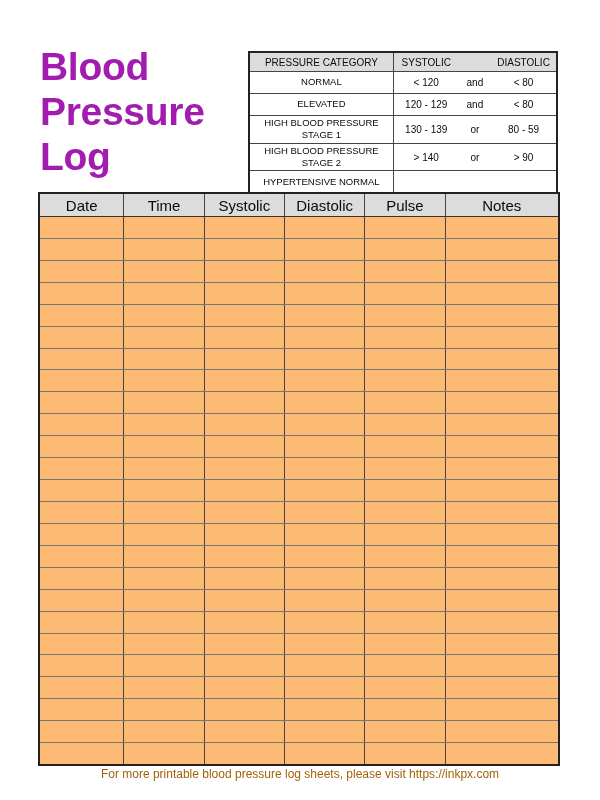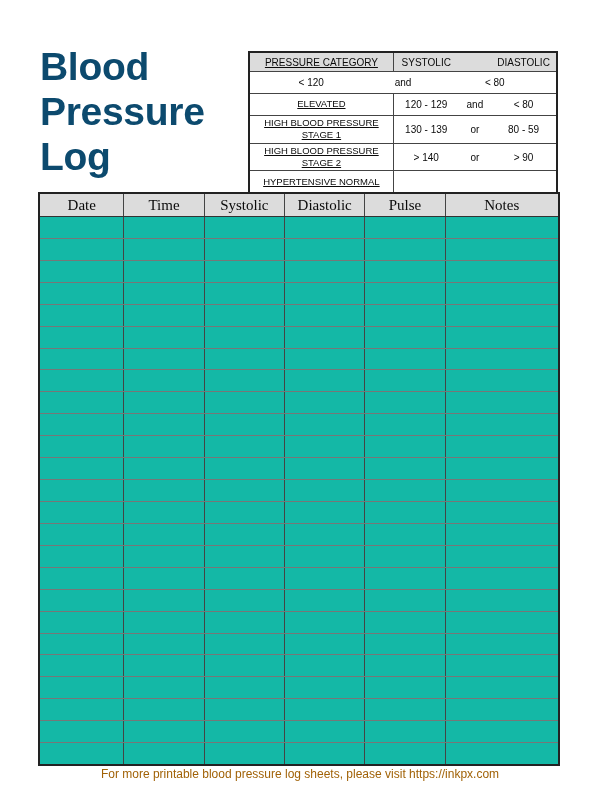--- a/index.html
+++ b/index.html
@@ -7,48 +7,48 @@
     width:600px; height:800px; overflow:hidden; position:relative;
     background:#ffffff;
     font-family:"Liberation Sans","DejaVu Sans",sans-serif;
     color:#0a0a0a;
   }
 
   
   .title {
     position:absolute; left:40px; top:44px; width:215px; margin:0;
     font-size:39px; line-height:45px; font-weight:bold;
-    letter-spacing:-0.3px; color:#0c4a6e;
+    letter-spacing:-0.3px; color:#a21caf;
   }
 
   
   .ref-table {
     position:absolute; left:248px; top:51px; width:310px;
     border:2px solid #222; box-sizing:border-box; background:#fff;
   }
   .ref-row { display:flex; align-items:stretch; border-top:1px solid #444; }
   .ref-header { background:#dcdcdc; border-top:none; min-height:18px; }
   .ref-row:not(.ref-header) { min-height:21px; }
   .ref-cat {
     width:47%; border-right:1px solid #444; box-sizing:border-box;
     display:flex; align-items:center; justify-content:center;
-    text-align:center; font-size:9.5px; line-height:1.3; padding:1px 4px;text-decoration:underline;
+    text-align:center; font-size:9.5px; line-height:1.3; padding:1px 4px;
   }
   .ref-header .ref-cat { font-size:10px; }
   .ref-vals { flex:1; display:flex; align-items:center; font-size:10px; }
   .ref-header .ref-vals { font-size:10px; }
   .v-sys  { width:40%; text-align:center; white-space:nowrap; }
   .v-conj { width:20%; text-align:center; white-space:nowrap; }
   .v-dia  { width:40%; text-align:center; white-space:nowrap; }
 
   
   .log-table {
     position:absolute; left:38px; top:192px; width:522px; height:574px;
     border:2px solid #222; box-sizing:border-box;
-    display:flex; flex-direction:column; background:#14b8a6;font-family:Liberation Serif, serif;
+    display:flex; flex-direction:column; background:#fdba74;
   }
   .log-header {
     flex:0 0 22px; display:flex; background:#dcdcdc;
     border-bottom:1px solid #333;
   }
   .log-hcell {
     display:flex; align-items:center; justify-content:center;
     font-size:15px; border-right:1px solid #444; box-sizing:border-box;
   }
   .log-hcell:last-child { border-right:none; }
@@ -77,20 +77,21 @@
     <div class="ref-row ref-header">
       <div class="ref-cat">PRESSURE CATEGORY</div>
       <div class="ref-vals">
         <span class="v-sys">SYSTOLIC</span>
         <span class="v-conj"></span>
         <span class="v-dia">DIASTOLIC</span>
       </div>
     </div>
     <div id="ref-rows">
         <div class="ref-row">
+          <div class="ref-cat">NORMAL</div>
           <div class="ref-vals">
             <span class="v-sys">&lt; 120</span>
             <span class="v-conj">and</span>
             <span class="v-dia">&lt; 80</span>
           </div>
         </div>
         <div class="ref-row">
           <div class="ref-cat">ELEVATED</div>
           <div class="ref-vals">
             <span class="v-sys">120 - 129</span>

